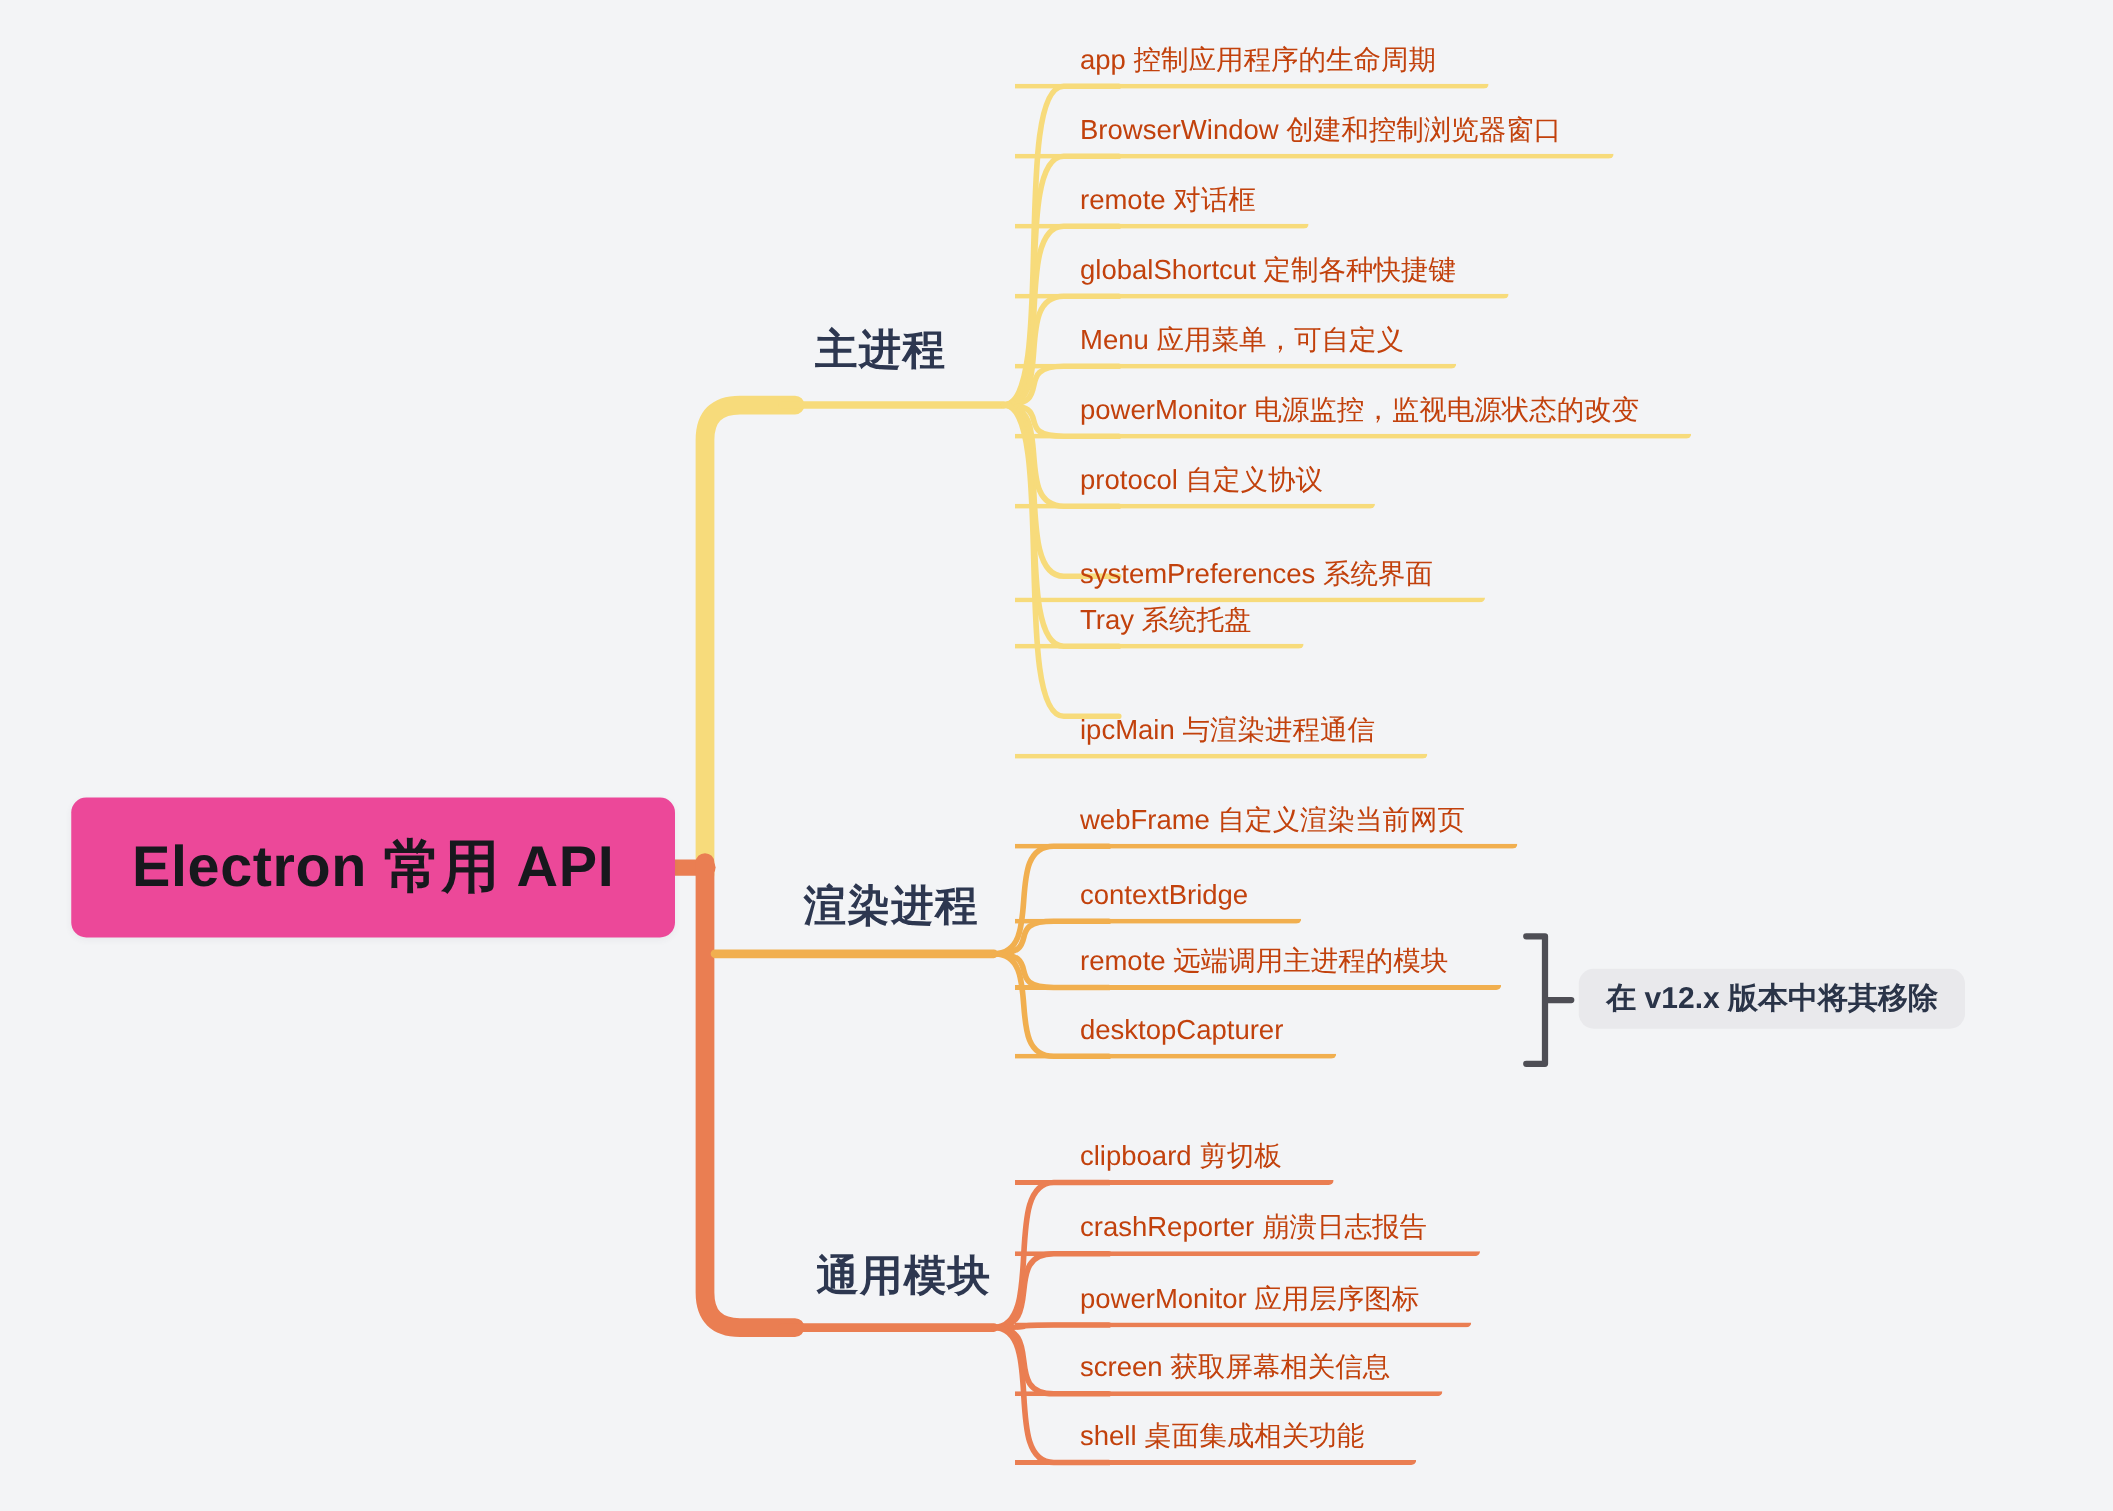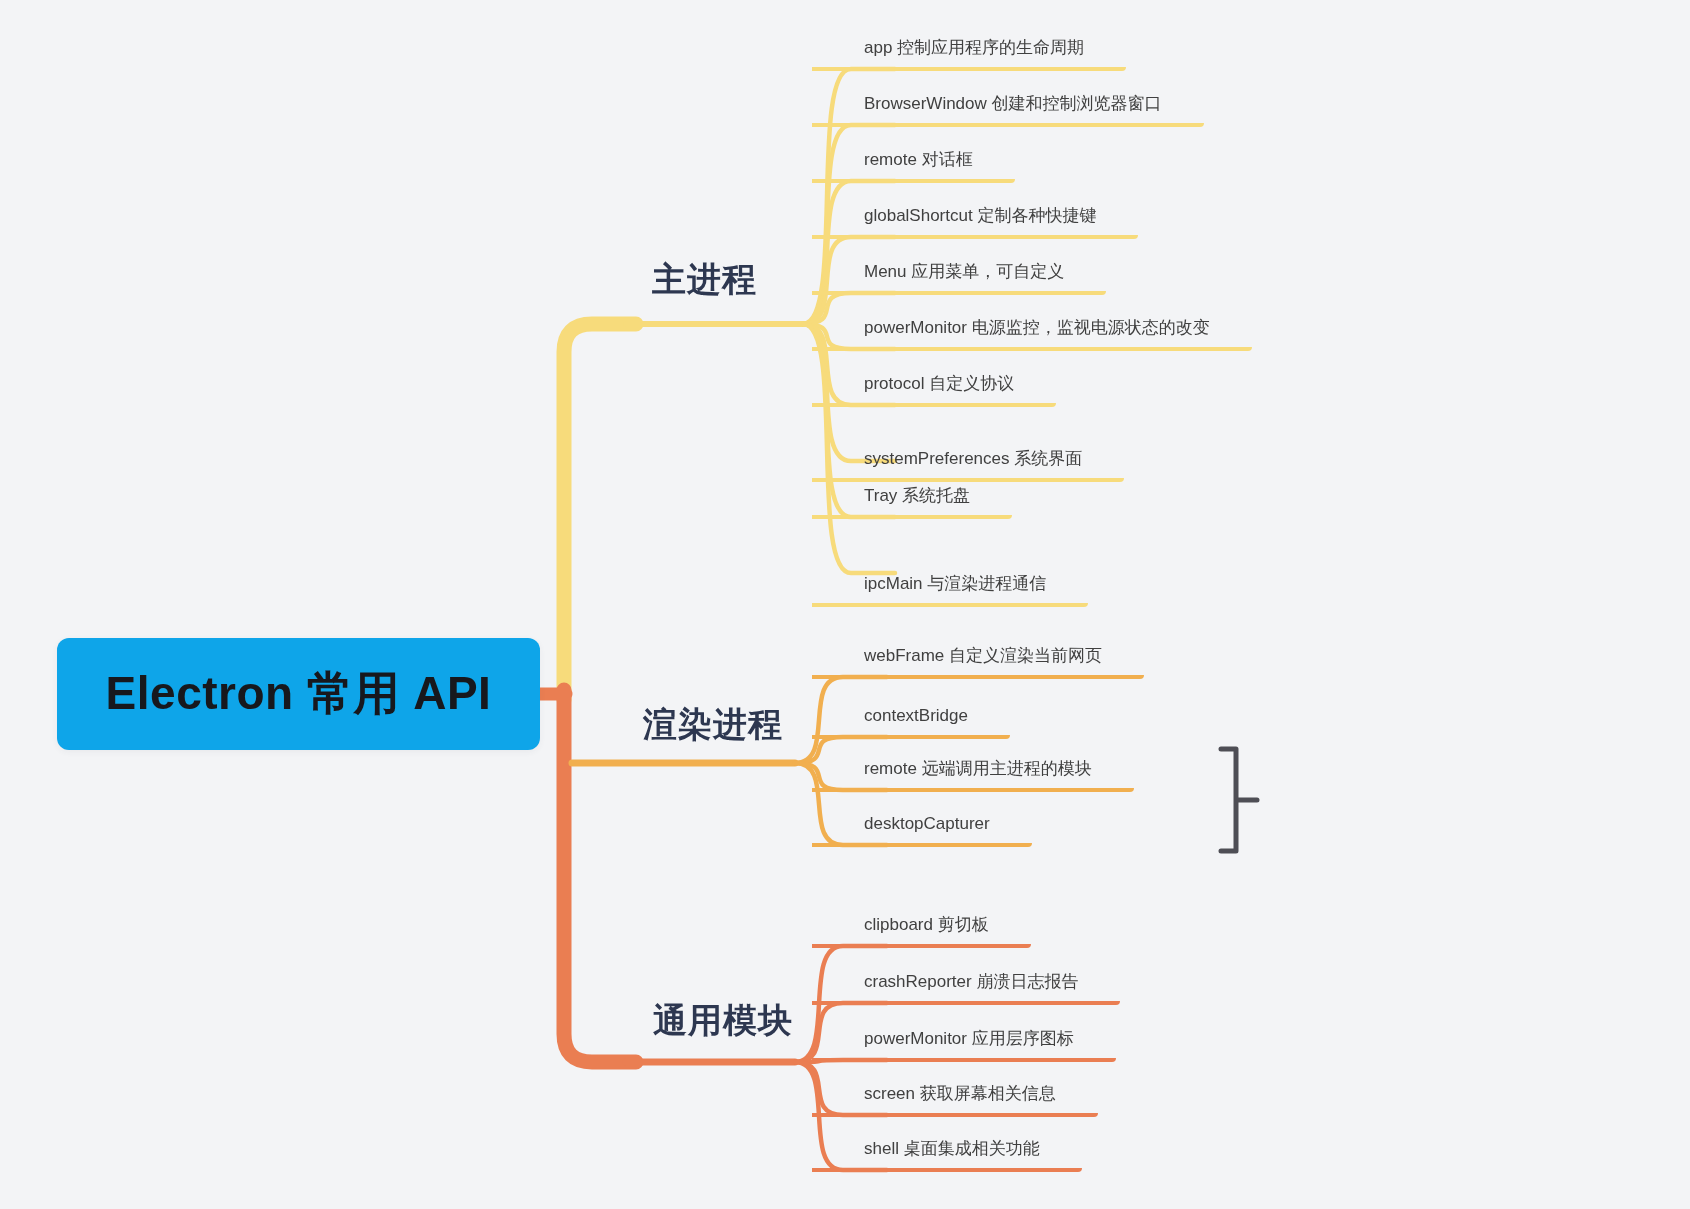--- a/index.html
+++ b/index.html
@@ -10,21 +10,21 @@
   #stage{
     position:relative;
     width:1690px;height:1209px;
     background:#F3F4F6;
     overflow:hidden;
   }
   #wires{position:absolute;left:0;top:0;z-index:1;}
 
   .root-card{
     position:absolute;left:57px;top:638px;width:483px;height:112px;
-    background:#0ea5e9;border-radius:12px;
+    background:#ec4899;border-radius:12px;
     box-shadow:0 2px 6px rgba(60,60,80,.06);
     display:flex;align-items:center;justify-content:center;
     z-index:2;
   }
   .root-card span{
     font-size:46px;font-weight:800;color:#17181D;letter-spacing:.5px;
     white-space:nowrap;
   }
 
   .branch-label{
@@ -34,21 +34,21 @@
   }
   #label-main{left:652px;top:257px;}
   #label-renderer{left:643px;top:702px;}
   #label-common{left:653px;top:998px;}
 
   .leaf{
     position:absolute;z-index:3;
   }
   .leaf span{
     display:inline-block;white-space:nowrap;
-    font-size:17px;line-height:28px;font-weight:500;color:#404040;
+    font-size:22px;line-height:28px;font-weight:500;color:#c2410c;
     padding:0 42px 5px 52px;
     border-bottom:4px solid transparent;
     border-radius:0 0 4px 0;
   }
 
   .annotation{
     position:absolute;left:1263px;top:775px;z-index:3;
     background:#E9E9EC;border-radius:12px;
     padding:10px 22px;
   }
@@ -116,14 +116,17 @@
       <div class="leaf" style="left: 812px; top: 702px;"><span style="border-bottom-color: rgb(241, 175, 79); text-align: right;">contextBridge</span></div>
       <div class="leaf" style="left: 812px; top: 755px;"><span style="border-bottom-color: rgb(241, 175, 79);">remote 远端调用主进程的模块</span></div>
       <div class="leaf" style="left: 812px; top: 810px;"><span style="border-bottom-color: rgb(241, 175, 79);">desktopCapturer</span></div>
       <div class="leaf" style="left: 812px; top: 911px;"><span style="border-bottom-color: rgb(234, 126, 82);">clipboard 剪切板</span></div>
       <div class="leaf" style="left: 812px; top: 968px;"><span style="border-bottom-color: rgb(234, 126, 82);">crashReporter 崩溃日志报告</span></div>
       <div class="leaf" style="left: 812px; top: 1025px;"><span style="border-bottom-color: rgb(234, 126, 82);">powerMonitor 应用层序图标</span></div>
       <div class="leaf" style="left: 812px; top: 1080px;"><span style="border-bottom-color: rgb(234, 126, 82);">screen 获取屏幕相关信息</span></div>
       <div class="leaf" style="left: 812px; top: 1135px;"><span style="border-bottom-color: rgb(234, 126, 82); text-align: right;">shell 桌面集成相关功能</span></div>
     </div>
 
+  <div class="annotation">
+    <span>在 v12.x 版本中将其移除</span>
+  </div>
 
 </div>
 
 </body></html>

